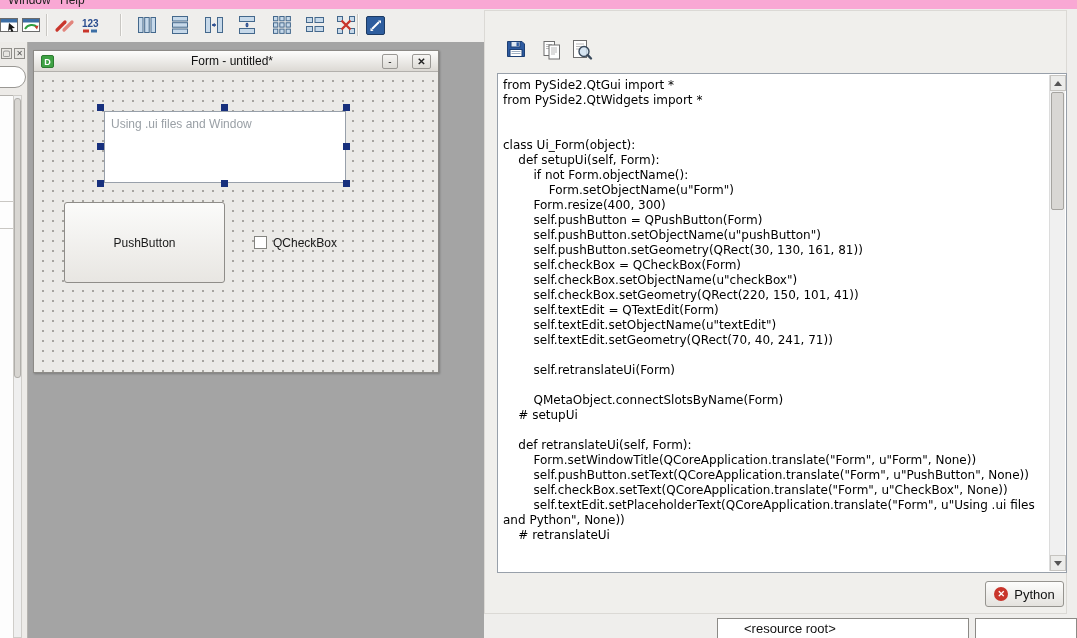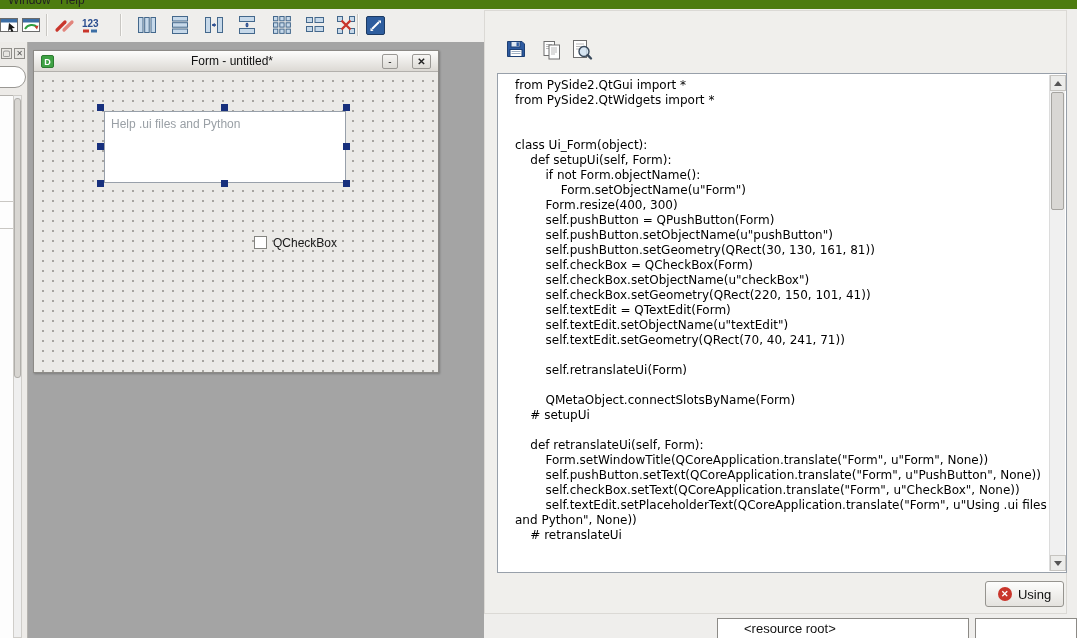--- a/index.html
+++ b/index.html
@@ -1,21 +1,21 @@
 <!DOCTYPE html>
 <html><head>
 <meta charset="utf-8">
 <style>
   *{margin:0;padding:0;box-sizing:border-box}
   html,body{width:1077px;height:638px}
   body{font-family:"Liberation Sans",sans-serif;font-size:12px;color:#1a1a1a;background:#efeeec;overflow:hidden}
   #stage{position:relative;width:1077px;height:638px;background:#efeeec;overflow:hidden}
 
   
-  .menubar{position:absolute;left:0;top:0;width:1077px;height:9px;overflow:hidden;background:#4d7c0f}
+  .menubar{position:absolute;left:0;top:0;width:1077px;height:9px;overflow:hidden;background:#f9a8d4}
   .menubar span{position:absolute;top:-7px;font-size:12px;color:#222}
 
   
   .tb-icon{position:absolute;top:13px;width:24px;height:24px;display:flex;align-items:center;justify-content:flex-end}
   .tb-sep{position:absolute;top:14px;width:2px;height:22px;border-left:1px solid #c9c7c3;border-right:1px solid #fbfaf8}
 
   
   .left-strip{position:absolute;left:0;top:42px;width:28px;height:596px;background:#edebe8;border-right:1px solid #b5b3af}
   .pane-btn{position:absolute;top:6px;width:11px;height:11px;border:1px solid #8f8d89;background:#e8e6e2;font-size:8px;line-height:9px;text-align:center;color:#555}
   .strip-search{position:absolute;left:-16px;top:24px;width:42px;height:22px;background:#fff;border:1px solid #9a9894;border-radius:11px}
@@ -40,21 +40,21 @@
   .handle{position:absolute;width:7px;height:7px;background:#17307d}
 
   .q-pushbutton{position:absolute;left:30px;top:130px;width:161px;height:81px;background:linear-gradient(#fbfbfa,#e8e6e2);border:1px solid #8f8d89;border-radius:3px;display:flex;align-items:center;justify-content:center;font-size:12px;color:#1a1a1a}
   .q-checkbox{position:absolute;left:220px;top:150px;width:101px;height:41px;display:flex;align-items:center}
   .cb-box{width:13px;height:13px;background:#fff;border:1px solid #848480;margin-right:6px}
 
   
   .code-dialog{position:absolute;left:484px;top:10px;width:583px;height:604px;background:#f0efec;border:1px solid #dbd9d5}
   .dlg-icon{position:absolute;width:26px;height:26px;display:flex;align-items:center;justify-content:center}
   .code-area{position:absolute;left:12px;top:62px;width:570px;height:500px;background:#fff;border:1px solid #98a0aa}
-  .code-text{position:absolute;left:1px;top:1px;right:18px;bottom:2px;overflow:hidden;white-space:pre;padding:3px 0 0 16px;font-family:"DejaVu Sans",sans-serif;font-size:12px;line-height:15px;color:#000}
+  .code-text{position:absolute;left:1px;top:1px;right:18px;bottom:2px;overflow:hidden;white-space:pre;padding:3px 0 0 4px;font-family:"DejaVu Sans",sans-serif;font-size:12px;line-height:15px;color:#000}
   .vscroll{position:absolute;top:1px;right:1px;bottom:1px;width:16px;background:#f0f0f0;border-left:1px solid #dcdcdc}
   .scroll-btn{position:absolute;left:0;width:16px;height:16px;background:#ececea;border:1px solid #c6c4c0;display:flex;align-items:center;justify-content:center}
   .tri-up{width:0;height:0;border-left:4px solid transparent;border-right:4px solid transparent;border-bottom:5px solid #555}
   .tri-down{width:0;height:0;border-left:4px solid transparent;border-right:4px solid transparent;border-top:5px solid #555}
   .vthumb{position:absolute;left:1px;top:17px;width:13px;height:118px;background:#d9d7d4;border:1px solid #a6a4a0;border-radius:2px}
   .close-btn{position:absolute;left:500px;top:570px;width:79px;height:26px;background:linear-gradient(#fdfdfc,#e4e2de);border:1px solid #96948f;border-radius:3px;display:flex;align-items:center;justify-content:center;gap:6px;font-size:13px;color:#111;cursor:default}
   .close-ico{width:14px;height:14px;border-radius:50%;background:#c9352b;color:#fff;font-size:9px;font-weight:bold;text-align:center;line-height:14px}
 
   
   .res-box{position:absolute;background:#fff;border:1px solid #8c8a86}
@@ -199,31 +199,34 @@
     <div class="form-window">
       <div class="form-titlebar">
         <div class="ft-icon">D</div>
         <div class="form-title">Form - untitled*</div>
         <div class="win-btn" style="right:40px;width:16px">-</div>
         <div class="win-btn" style="right:7px;width:19px;font-weight:bold">✕</div>
       </div>
       <div class="form-client">
 
         <div class="q-textedit">
-          <span class="q-placeholder">Help .ui files and Python</span>
+          <span class="q-placeholder">Using .ui files and Window</span>
         </div>
         <div class="handle" style="left:63px;top:32px"></div>
         <div class="handle" style="left:187px;top:32px"></div>
         <div class="handle" style="left:309px;top:32px"></div>
         <div class="handle" style="left:63px;top:71px"></div>
         <div class="handle" style="left:309px;top:71px"></div>
         <div class="handle" style="left:63px;top:108px"></div>
         <div class="handle" style="left:187px;top:108px"></div>
         <div class="handle" style="left:309px;top:108px"></div>
 
+        <div class="q-pushbutton">
+          <span>PushButton</span>
+        </div>
 
         <div class="q-checkbox">
           <span class="cb-box"></span>
           <span>QCheckBox</span>
         </div>
 
       </div>
     </div>
   </div>
 
@@ -293,21 +296,21 @@
           </div>
         <div class="vthumb"></div>
         <div class="scroll-btn" style="bottom:0">
             <span class="tri-down"></span>
           </div>
       </div>
     </div>
 
     <div class="close-btn">
       <span class="close-ico">✕</span>
-      <span>Using</span>
+      <span>Python</span>
     </div>
   </div>
 
   <div class="res-box" style="left:717px;top:618px;width:252px;height:24px">
     <div class="res-label">&lt;resource root&gt;</div>
   </div>
   <div class="res-box" style="left:975px;top:618px;width:102px;height:24px"></div>
 
 </div>
 

